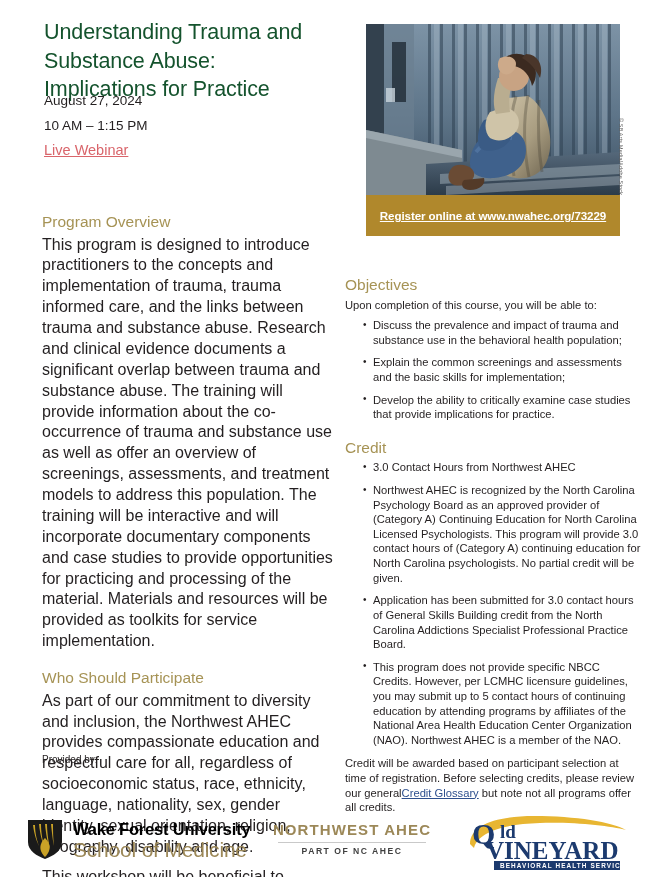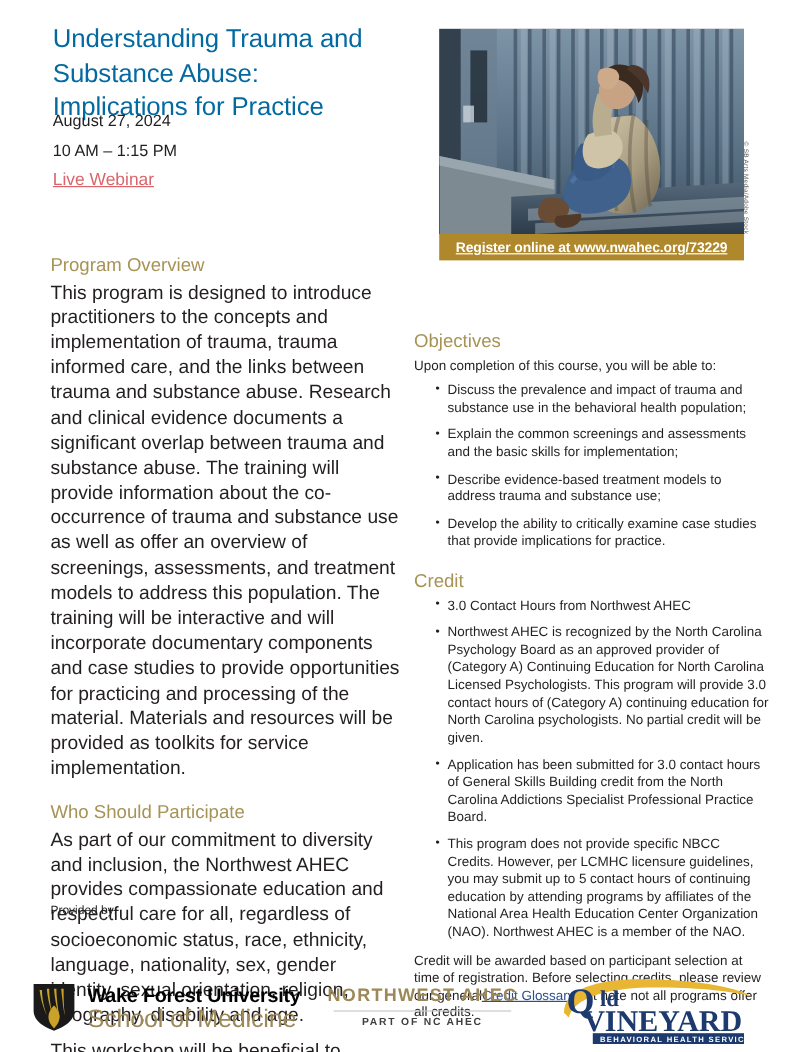--- a/index.html
+++ b/index.html
@@ -26,21 +26,21 @@
   
   .title-block {
     position: absolute;
     left: 44px;
     top: 18px;
     width: 310px;
   }
   .doc-title {
     font-size: 21.5px;
     line-height: 1.33;
-    color: #0369a1;
+    color: #14532d;
     font-weight: 400;
     letter-spacing: -0.1px;
     margin: 0;
   }
   .date-block {
     position: absolute;
     left: 44px;
     top: 94px;
     width: 300px;
   }
@@ -74,21 +74,21 @@
     height: 171px;
     overflow: hidden;
     background: #46586b;
   }
   .photo svg { display:block; }
   .register-bar {
     position: absolute;
     left: 0;
     top: 171px;
     width: 254px;
-    height: 22px;
+    height: 41px;
     background: #b0882c;
     display: flex;
     align-items: center;
     justify-content: center;
   }
   .register-bar a, .register-bar span.reg {
     color: #ffffff;
     font-size: 11.6px;
     font-weight: bold;
     text-decoration: underline;
@@ -391,21 +391,20 @@
     <p class="body">As part of our commitment to diversity and inclusion, the Northwest AHEC provides compassionate education and respectful care for all, regardless of socioeconomic status, race, ethnicity, language, nationality, sex, gender identity, sexual orientation, religion, geography, disability and age.</p>
     <p class="body">This workshop will be beneficial to behavioral health and human service practitioners, including psychologists, social workers, counselors, marriage and family therapists, substance use and addictions professionals, as well as educators, human service professionals, community advocates and all others interested in this topic.</p>
   </div>
 
   <div class="col-right">
     <h2 class="section">Objectives</h2>
     <p class="intro">Upon completion of this course, you will be able to:</p>
     <ul class="bullets">
       <li>Discuss the prevalence and impact of trauma and substance use in the behavioral health population;</li>
       <li>Explain the common screenings and assessments and the basic skills for implementation;</li>
-      <li>Describe evidence-based treatment models to address trauma and substance use;</li>
       <li>Develop the ability to critically examine case studies that provide implications for practice.</li>
     </ul>
 
     <h2 class="section gap-top">Credit</h2>
     <ul class="bullets">
       <li>3.0 Contact Hours from Northwest AHEC</li>
       <li>Northwest AHEC is recognized by the North Carolina Psychology Board as an approved provider of (Category A) Continuing Education for North Carolina Licensed Psychologists. This program will provide 3.0 contact hours of (Category A) continuing education for North Carolina psychologists. No partial credit will be given.</li>
       <li>Application has been submitted for 3.0 contact hours of General Skills Building credit from the North Carolina Addictions Specialist Professional Practice Board.</li>
       <li>This program does not provide specific NBCC Credits. However, per LCMHC licensure guidelines, you may submit up to 5 contact hours of continuing education by attending programs by affiliates of the National Area Health Education Center Organization (NAO). Northwest AHEC is a member of the NAO.</li>
     </ul>

